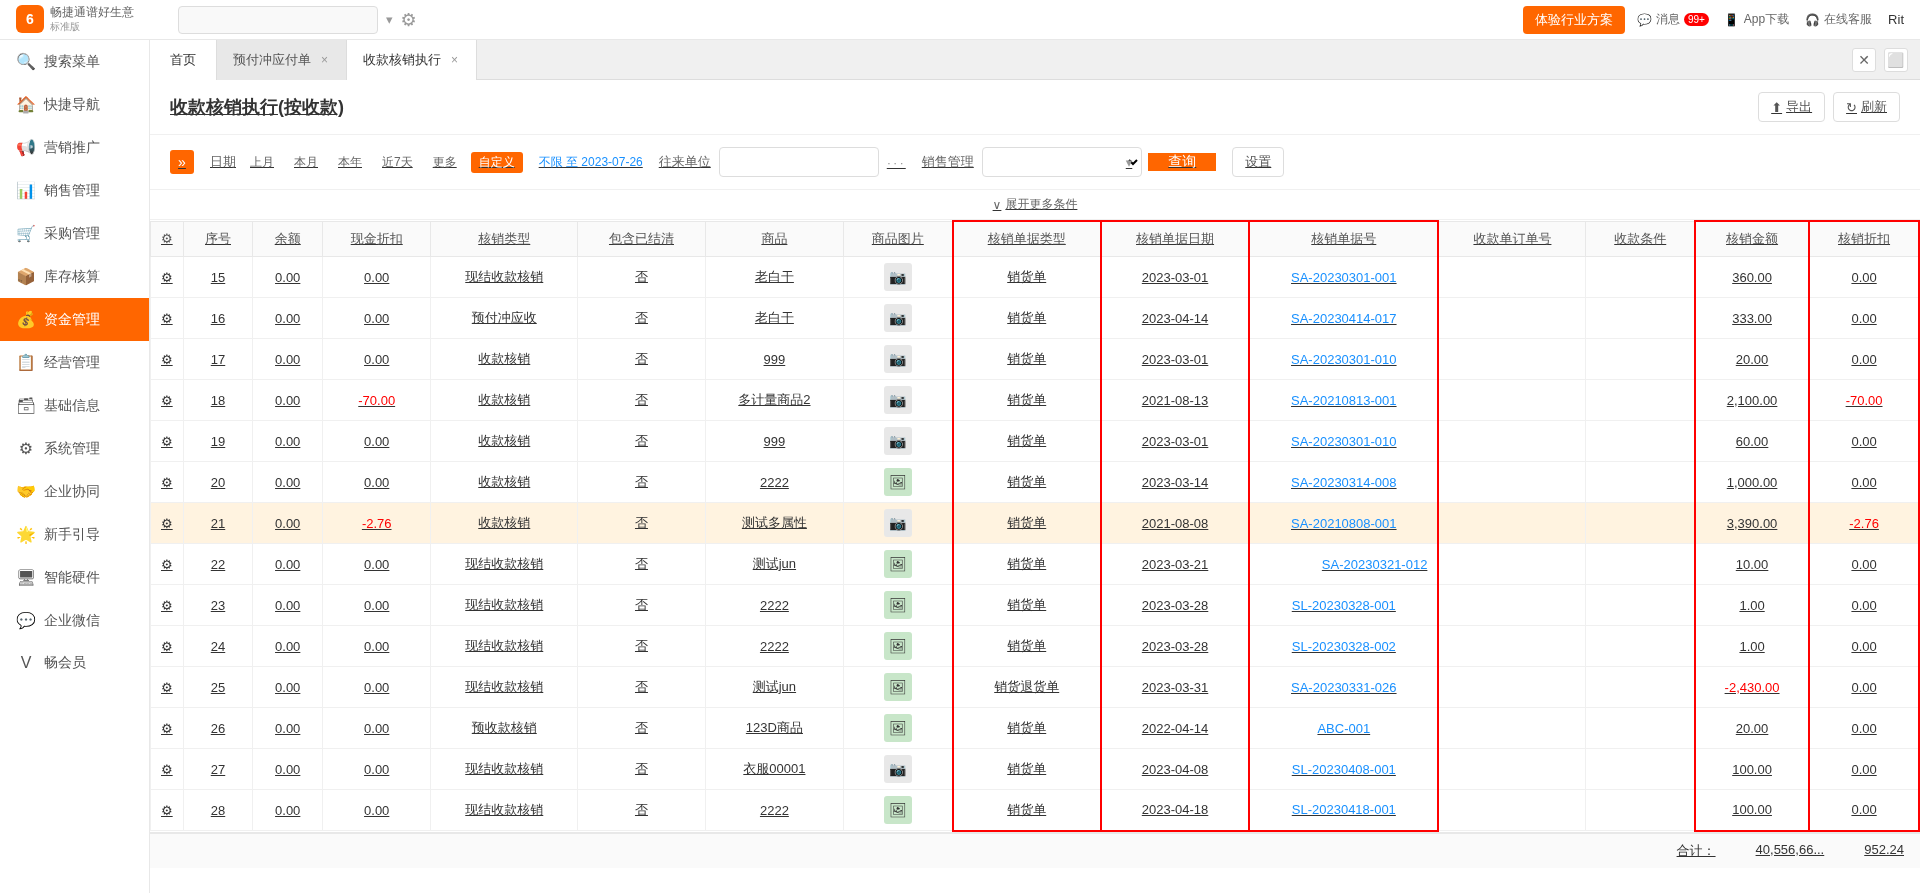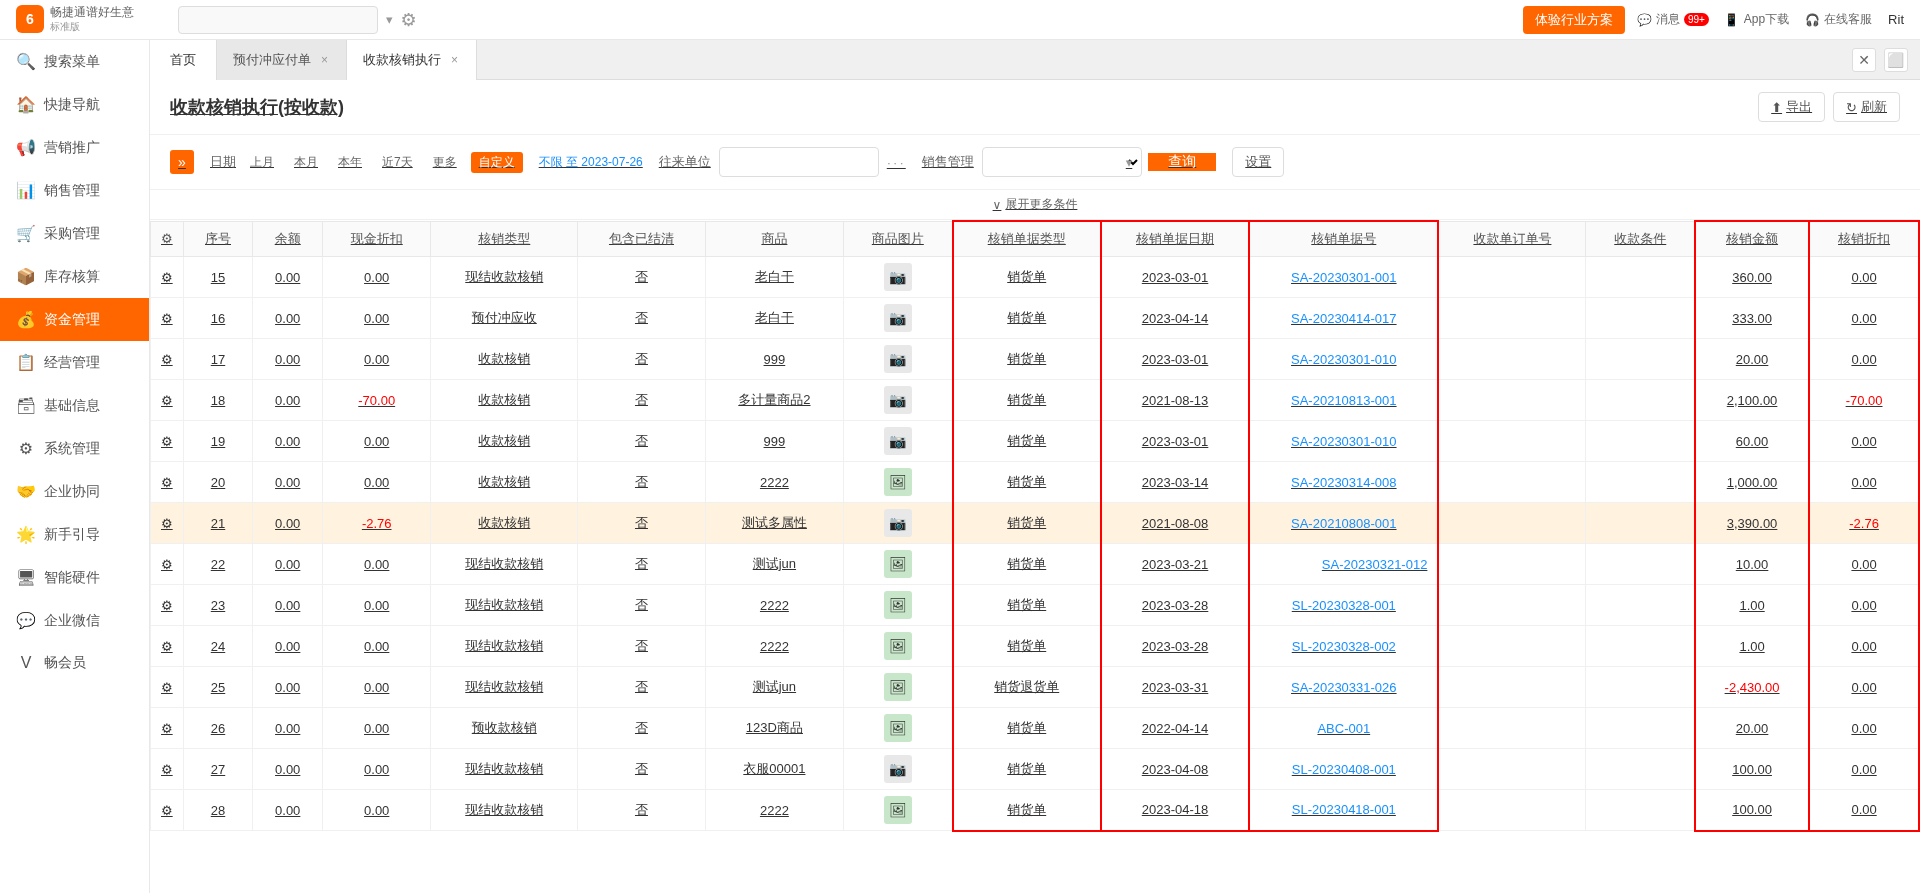--- a/index.html
+++ b/index.html
@@ -743,17 +743,24 @@
       <td style="border-left: 2px solid rgb(255, 0, 0); border-right: 2px solid rgb(255, 0, 0); border-bottom: 2px solid rgb(255, 0, 0);">2023-04-18</td>
       <td style="border-left: 2px solid rgb(255, 0, 0); border-right: 2px solid rgb(255, 0, 0); border-bottom: 2px solid rgb(255, 0, 0);"><a class="link-text">SL-20230418-001</a></td>
       <td></td>
       <td></td>
       <td class="" style="border-left: 2px solid rgb(255, 0, 0); border-right: 2px solid rgb(255, 0, 0); border-bottom: 2px solid rgb(255, 0, 0);">100.00</td>
       <td class="" style="border-left: 2px solid rgb(255, 0, 0); border-right: 2px solid rgb(255, 0, 0); border-bottom: 2px solid rgb(255, 0, 0);">0.00</td>
     </tr>
             </tbody>
         </table>
 
+        <div style="display:flex;justify-content:flex-end;padding:8px 16px;border-top:2px solid #e8e8e8;background:#fafafa;font-size:13px;">
+          <div style="display:flex;gap:40px">
+            <span>合计：</span>
+            <span>40,556,66...</span>
+            <span>952.24</span>
+          </div>
+        </div>
 
       </div>
     </div>
   </div>
 </div>
 
 </body></html>

